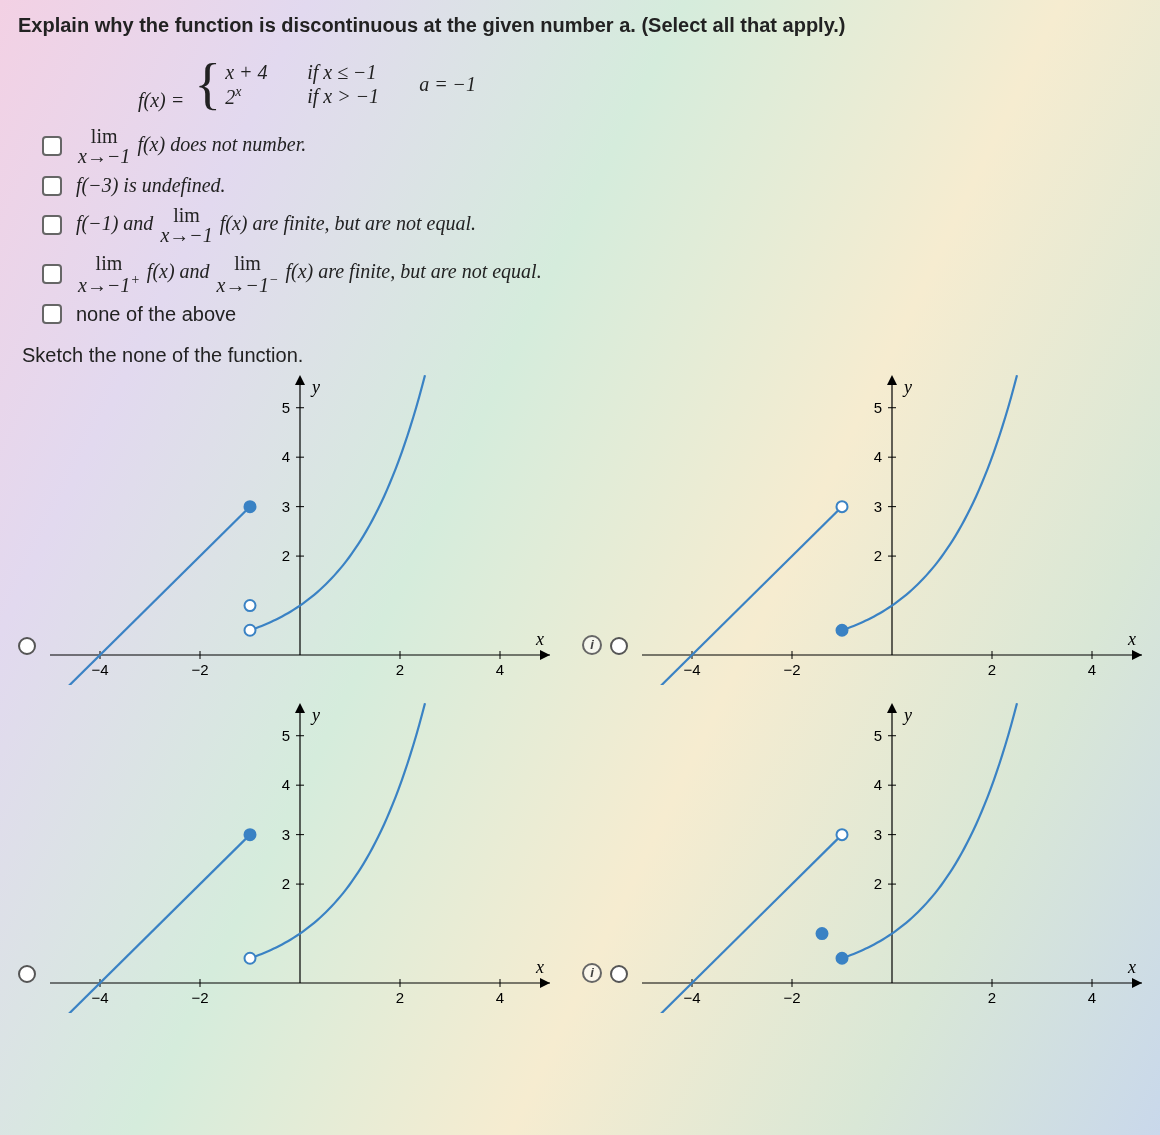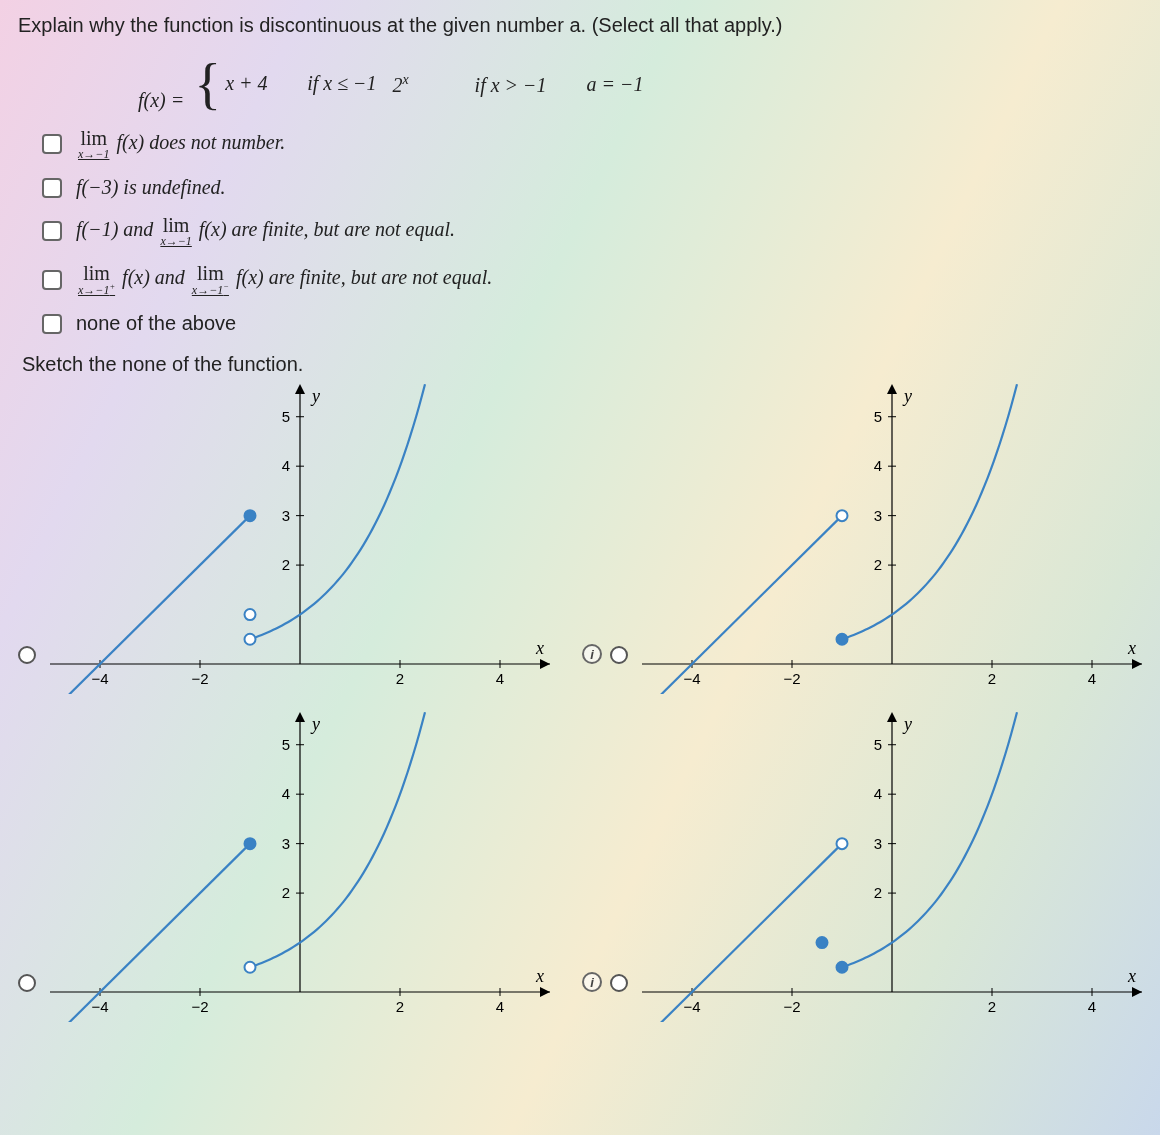--- a/index.html
+++ b/index.html
@@ -6,38 +6,38 @@
   body {
     margin: 0;
     padding: 14px 18px;
     font-family: Arial, Helvetica, sans-serif;
     font-size: 20px;
     color: #222;
     background: linear-gradient(116deg, #f3d1e4 0%, #e2d9ef 18%, #d5ecdc 40%, #f6ecd0 62%, #d9e7d6 82%, #c9d8eb 100%);
     min-height: 1135px;
     width: 1160px;
   }
-  .prompt { margin-bottom: 20px; font-weight: 400; }
+  .prompt { margin-bottom: 20px; font-weight: 700; }
   .eqrow { display: flex; align-items: center; margin: 6px 0 14px 120px; }
   .fx-lhs { font-style: italic; margin-right: 6px; margin-top: 32px; }
   .brace { font-size: 56px; line-height: 0.8; margin: 0 4px; font-family: "Times New Roman", serif; }
-  .pieces { display: flex; flex-direction: row; gap: 16px; }
+  .pieces { display: flex; flex-direction: column; gap: 0; }
   .piece { display: flex; gap: 18px; align-items: baseline; }
   .expr { font-style: italic; min-width: 64px; }
   .cond { font-style: italic; }
   .aval { margin-left: 40px; font-style: italic; }
-  .option-row { display: flex; align-items: center; gap: 14px; margin: 16px 0 8px 24px; }
+  .option-row { display: flex; align-items: center; gap: 14px; margin: 6px 0 8px 24px; }
   .chk {
     width: 20px; height: 20px; border: 2px solid #666; border-radius: 4px;
     background: #fff; display: inline-block; flex-shrink: 0;
   }
   .math { font-style: italic; font-family: Georgia, "Times New Roman", serif; }
   .limblock { display: inline-flex; flex-direction: column; align-items: center; line-height: 1; margin: 0 2px; vertical-align: middle; }
   .limtop { font-style: normal; }
-  .limbot { font-size: 12px; font-style: italic; text-decoration: underline; }
+  .limbot { font-size: 20px; font-style: italic; }
   .sketch-head { margin: 18px 0 8px 4px; }
   .grid2 { display: grid; grid-template-columns: 1fr 1fr; gap: 18px 20px; }
   .choice-row { display: flex; align-items: center; gap: 8px; }
   .radio {
     width: 18px; height: 18px; border: 2px solid #555; border-radius: 50%;
     background: #fff; display: inline-block; flex-shrink: 0; margin-right: 6px;
     align-self: flex-end; margin-bottom: 30px;
   }
   .plotbox {
     width: 500px; height: 310px; position: relative;

